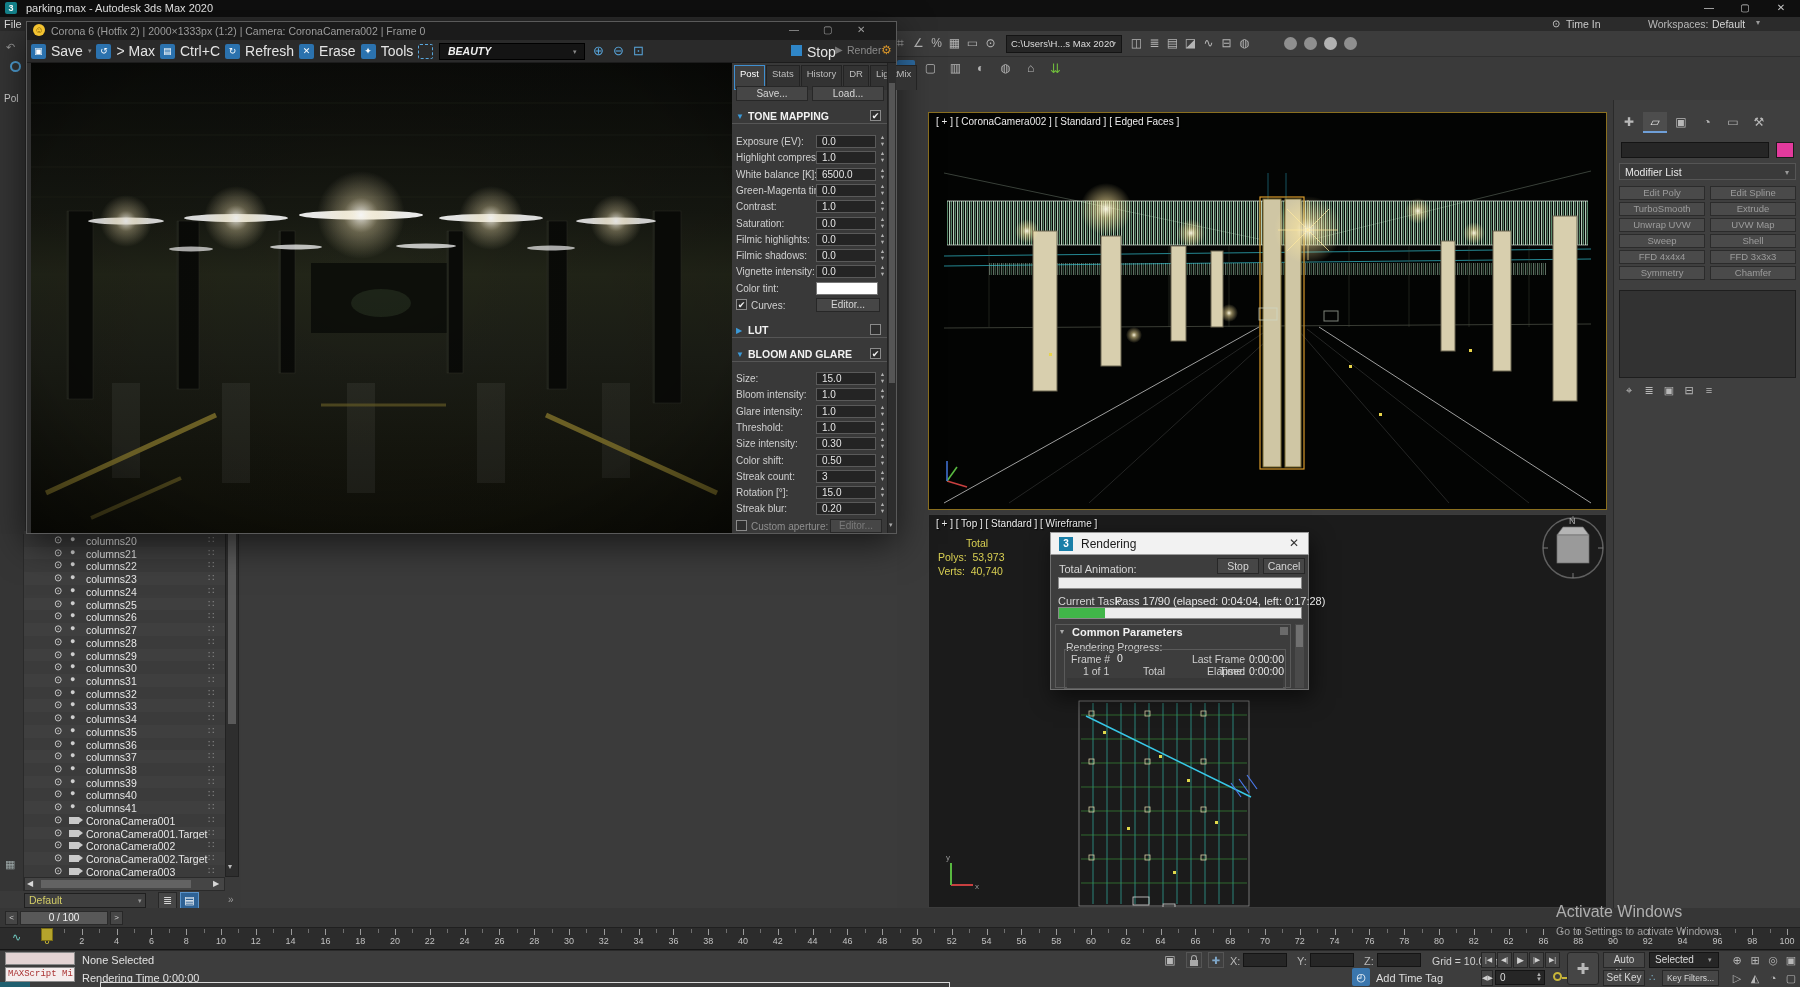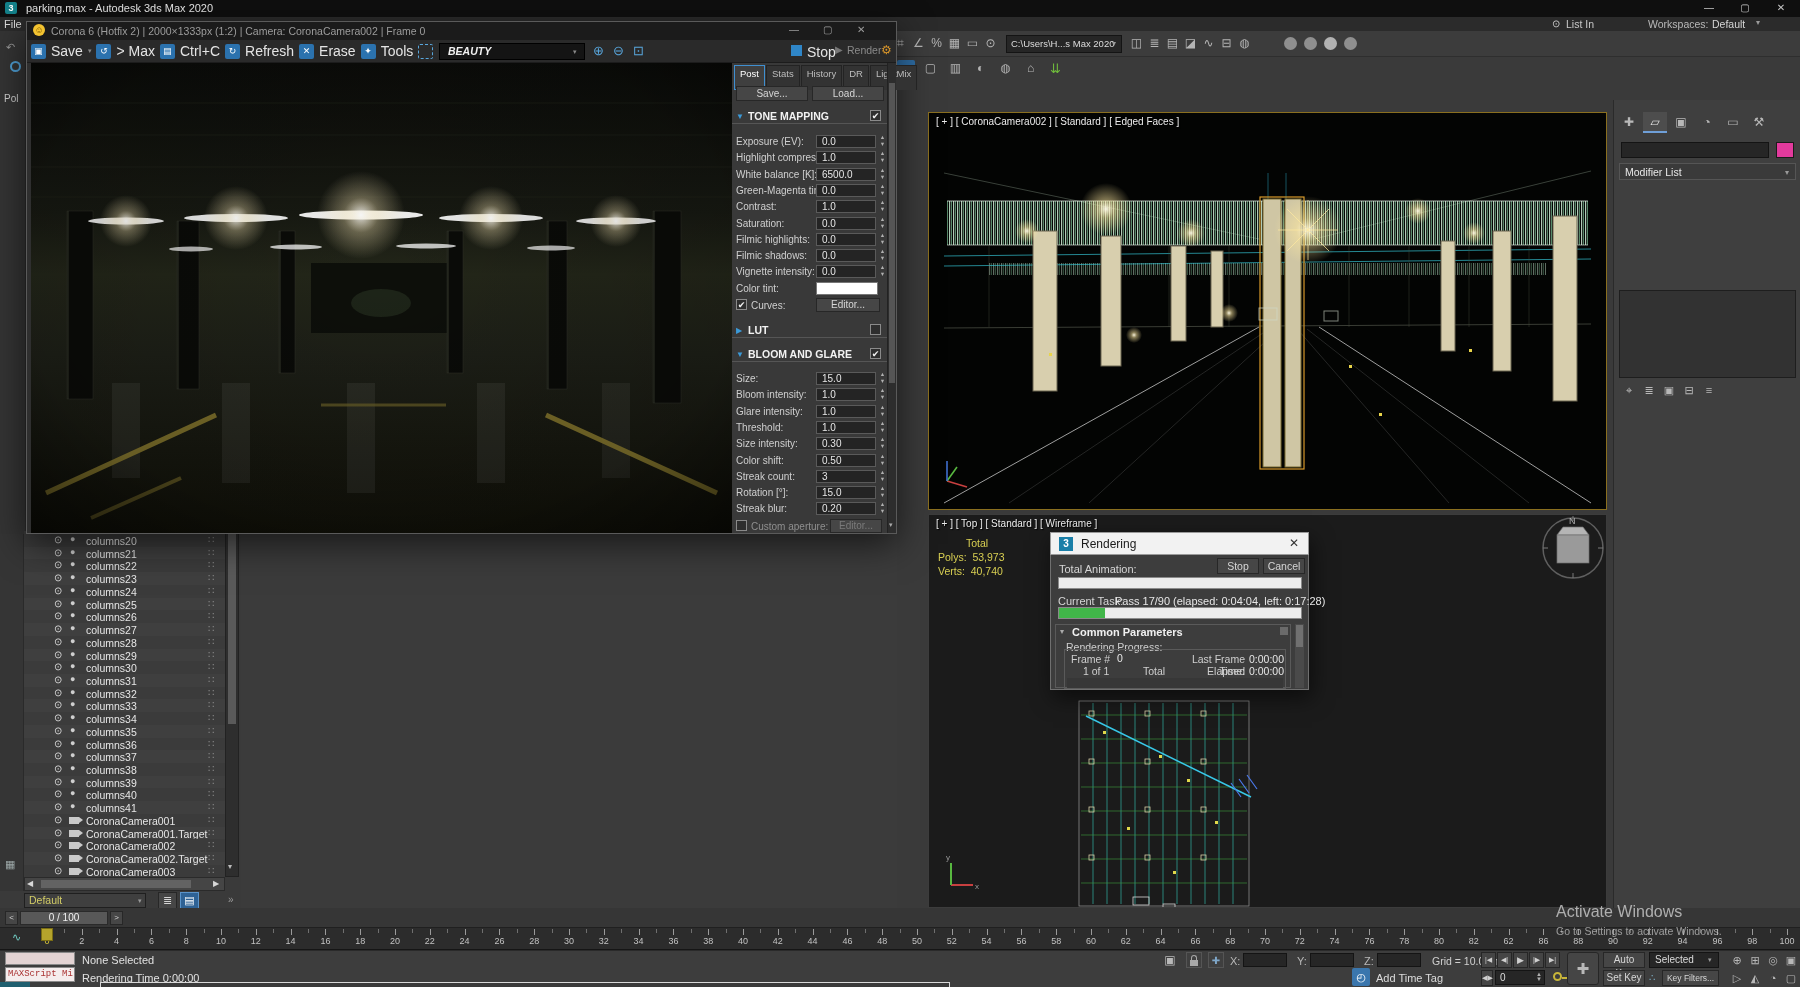--- a/index.html
+++ b/index.html
@@ -73,21 +73,21 @@
     <span class="a" style="left:5px;top:2px;width:12px;height:12px;background:#14818a;color:#fff;font-size:9px;font-weight:bold;text-align:center;line-height:12px;border-radius:2px">3</span>
     <span class="a" style="left:26px;top:2px;color:#e8e8e8">parking.max - Autodesk 3ds Max 2020</span>
     <span class="a wbtn" style="left:1692px;top:0">—</span>
     <span class="a wbtn" style="left:1728px;top:0">▢</span>
     <span class="a wbtn" style="left:1764px;top:0">✕</span>
   </div>
 
   <div class="a" style="left:0;top:17px;width:1800px;height:14px;background:#2b2b2b">
     <span class="a" style="left:4px;top:1px;width:22px;overflow:hidden;color:#dcdcdc">File</span>
     <span class="a" style="left:1552px;top:1px;color:#c9c9c9;font-size:10px">⊙</span>
-    <span class="a" style="left:1566px;top:1px;color:#c9c9c9;font-size:10.5px">List In</span>
+    <span class="a" style="left:1566px;top:1px;color:#c9c9c9;font-size:10.5px">Time In</span>
     <span class="a" style="left:1648px;top:1px;color:#b9b9b9;font-size:10.5px">Workspaces:</span>
     <span class="a" style="left:1712px;top:1px;color:#d6d6d6;font-size:10.5px">Default</span>
     <span class="a" style="left:1756px;top:1px;color:#9a9a9a;font-size:8px">▾</span>
   </div>
 
   <div class="a" style="left:0;top:31px;width:1800px;height:26px;background:#3c3c3c;border-bottom:1px solid #2e2e2e">
     <span class="tbi" style="left:892px;top:4px">⌗</span>
     <span class="tbi" style="left:910px;top:4px">∠</span>
     <span class="tbi" style="left:928px;top:4px">%</span>
     <span class="tbi" style="left:946px;top:4px">▦</span>
@@ -728,20 +728,34 @@
       <span class="cptab" style="left:78px">◔</span>
       <span class="cptab" style="left:104px">▭</span>
       <span class="cptab" style="left:130px">⚒</span>
     </div>
     <div class="fld2" style="left:7px;top:42px;width:148px;height:16px"></div>
     <div class="a" style="left: 162px; top: 42px; width: 18px; height: 16px; border: 1px solid rgb(27, 27, 27); background: rgb(226, 58, 157);"></div>
     <div class="a" style="left:5px;top:63px;width:177px;height:17px;background:#3a3a3a;border:1px solid #555">
       <span class="a" style="left:5px;top:2px;color:#e8e8e8;font-size:10.5px">Modifier List</span>
       <span class="a" style="left:165px;top:4px;color:#9a9a9a;font-size:8px">▾</span>
     </div>
+    <div class="a" id="modifier-grid" style="left:5px;top:86px;width:177px;height:98px">
+        <div class="mod-btn" style="left:0px;top:0px">Edit Poly</div>
+        <div class="mod-btn" style="left:91px;top:0px">Edit Spline</div>
+        <div class="mod-btn" style="left:0px;top:16px">TurboSmooth</div>
+        <div class="mod-btn" style="left:91px;top:16px">Extrude</div>
+        <div class="mod-btn" style="left:0px;top:32px">Unwrap UVW</div>
+        <div class="mod-btn" style="left:91px;top:32px">UVW Map</div>
+        <div class="mod-btn" style="left:0px;top:48px">Sweep</div>
+        <div class="mod-btn" style="left:91px;top:48px">Shell</div>
+        <div class="mod-btn" style="left:0px;top:64px">FFD 4x4x4</div>
+        <div class="mod-btn" style="left:91px;top:64px">FFD 3x3x3</div>
+        <div class="mod-btn" style="left:0px;top:80px">Symmetry</div>
+        <div class="mod-btn" style="left:91px;top:80px">Chamfer</div>
+      </div>
     <div class="a" style="left:5px;top:190px;width:177px;height:88px;background:#323232;border:1px solid #1e1e1e"></div>
     <div class="a" style="left:5px;top:282px;width:177px;height:18px">
       <span class="navico" style="left:2px">⌖</span>
       <span class="navico" style="left:22px">≣</span>
       <span class="navico" style="left:42px">▣</span>
       <span class="navico" style="left:62px">⊟</span>
       <span class="navico" style="left:82px">≡</span>
     </div>
   </div>
 

